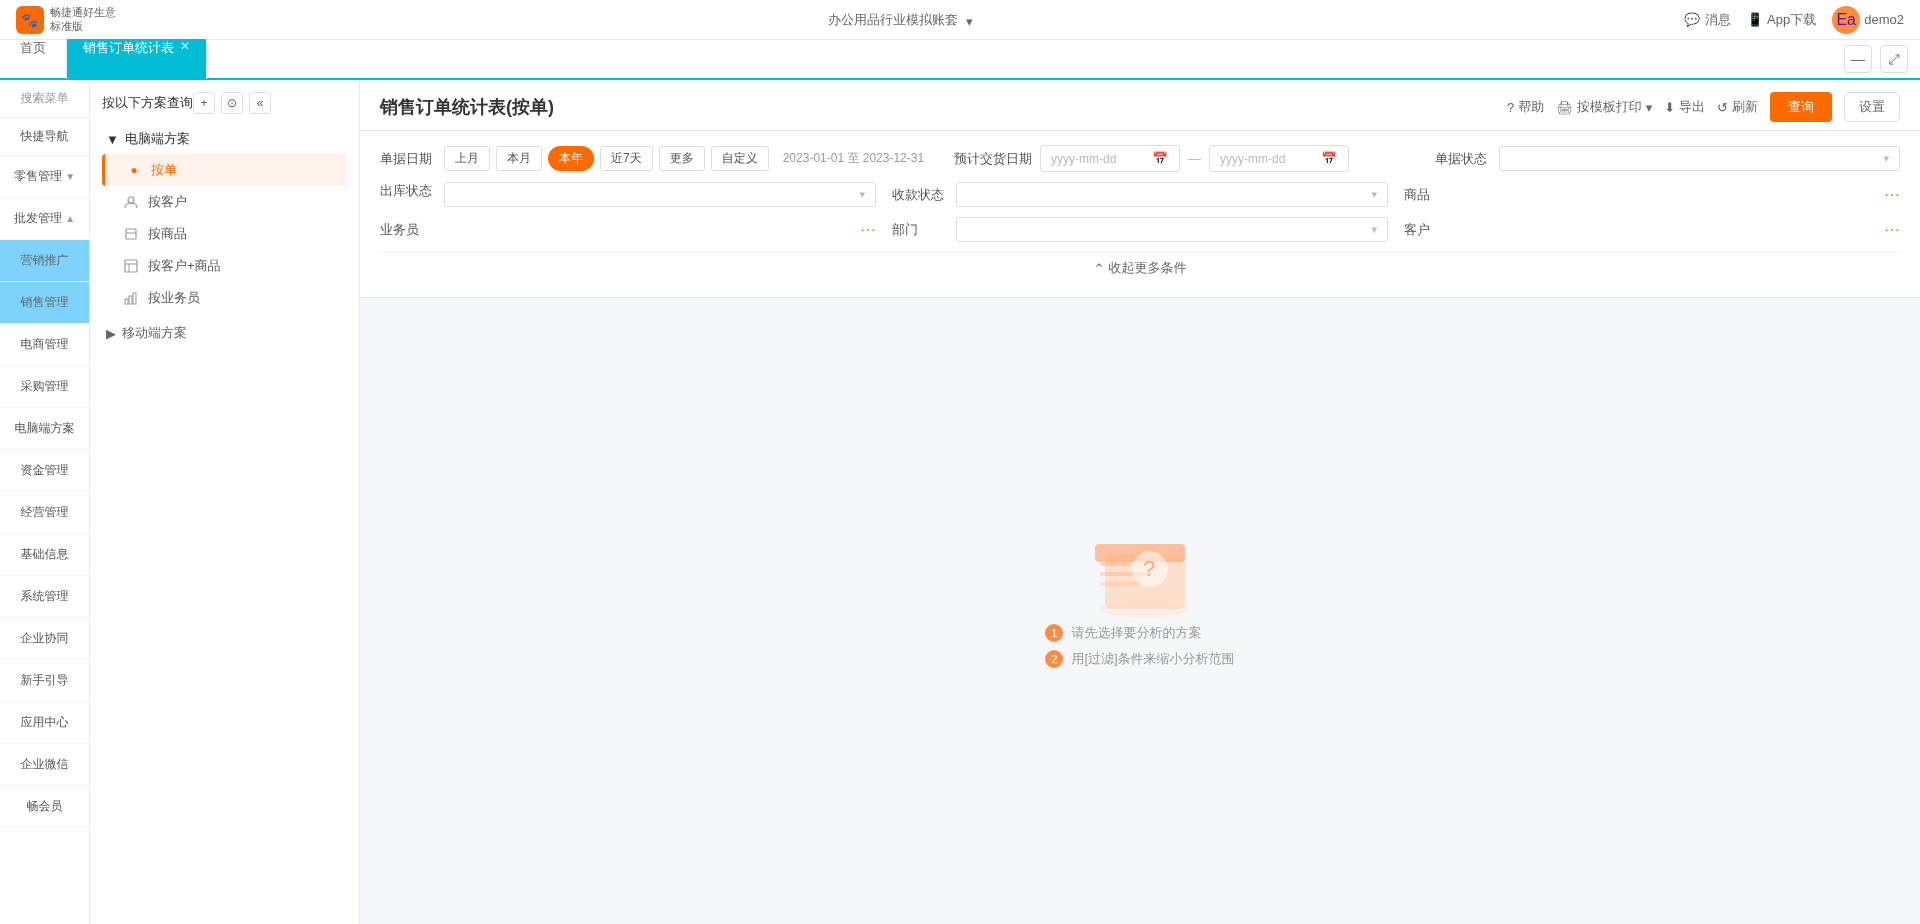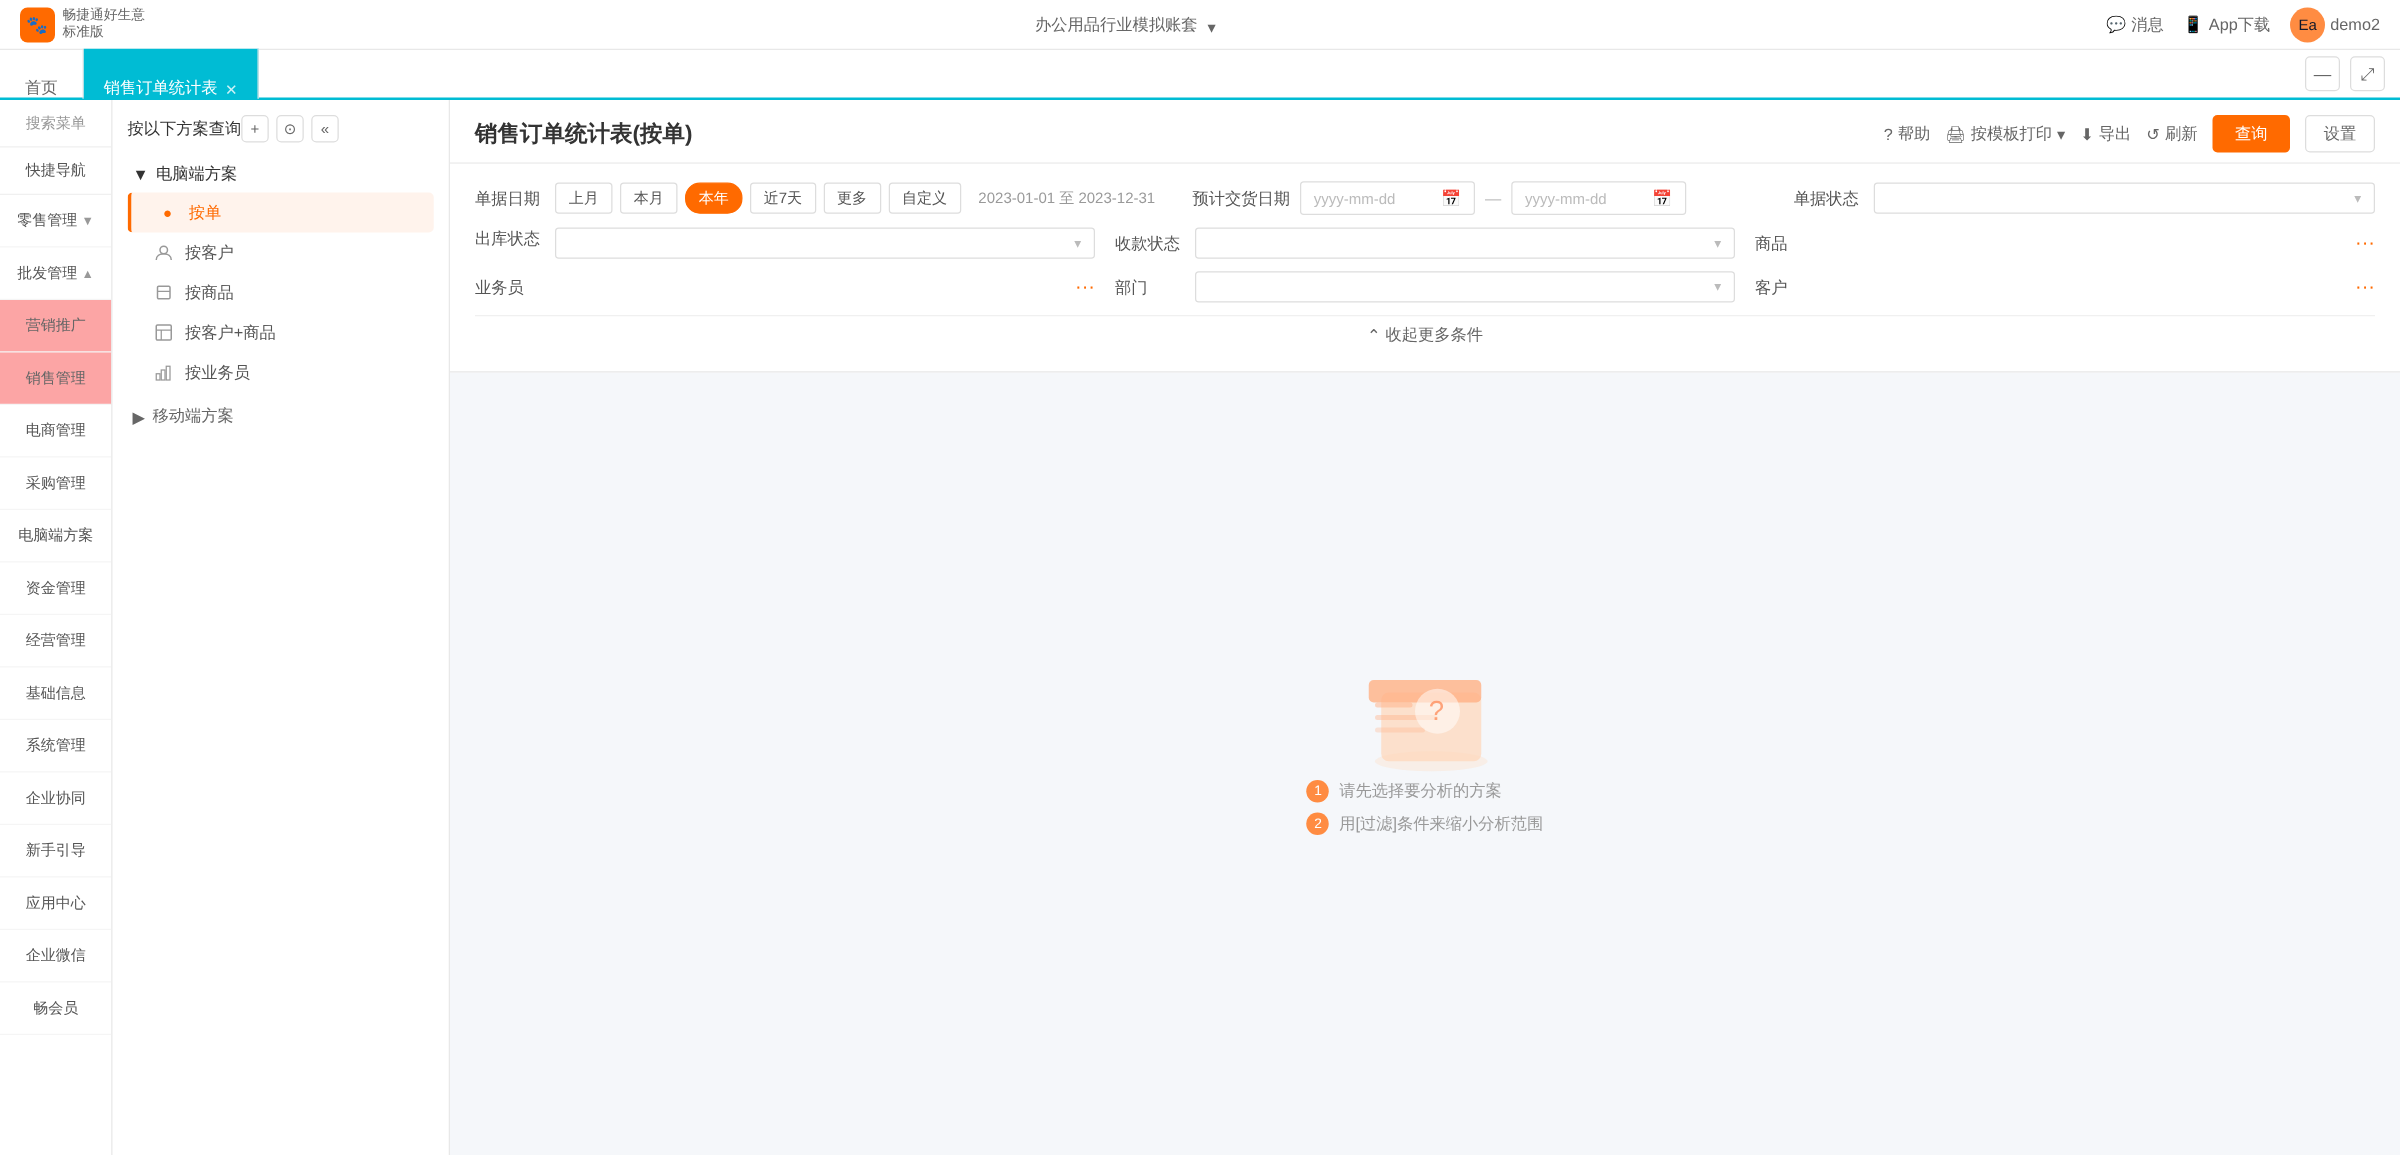--- a/index.html
+++ b/index.html
@@ -7,38 +7,38 @@
 
     
     .top-bar { height: 40px; background: #fff; display: flex; align-items: center; padding: 0 16px; border-bottom: 1px solid #e8e8e8; justify-content: space-between; flex-shrink: 0; }
     .top-bar-left { display: flex; align-items: center; gap: 8px; }
     .logo-area { display: flex; align-items: center; gap: 6px; }
     .logo-icon { width: 28px; height: 28px; background: #ff6a00; border-radius: 6px; display: flex; align-items: center; justify-content: center; color: #fff; font-size: 14px; font-weight: bold; }
     .logo-text { font-size: 11px; color: #666; line-height: 1.2; }
     .top-bar-center { display: flex; align-items: flex-end; gap: 8px; color: #666; font-size: 13px; }
     .top-bar-right { display: flex; align-items: center; gap: 16px; color: #666; font-size: 13px; }
     .top-bar-right .item { display: flex; align-items: center; gap: 4px; cursor: pointer; }
-    .avatar { width: 28px; height: 28px; border-radius: 50%; background: #ff8c42; display: flex; align-items: center; justify-content: center; color: #0f172a; font-size: 12px; }
+    .avatar { width: 28px; height: 28px; border-radius: 50%; background: #ff8c42; display: flex; align-items: center; justify-content: center; color: #4c1d95; font-size: 16px; }
 
     
     .tab-bar { height: 40px; background: #fff; display: flex; align-items: center; padding: 0; border-bottom: 2px solid #00bcd4; flex-shrink: 0; }
-    .tab-item { height: 40px; display: flex; align-items: flex-end; padding: 0 16px; font-size: 13px; cursor: pointer; color: #666; gap: 6px; border-right: 1px solid #e8e8e8; }
+    .tab-item { height: 40px; display: flex; align-items: flex-start; padding: 0 16px; font-size: 13px; cursor: pointer; color: #666; gap: 6px; border-right: 1px solid #e8e8e8; }
     .tab-item.active { background: #00bcd4; color: #fff; }
     .tab-item .close-btn { font-size: 12px; opacity: 0.8; }
     .tab-home { padding: 0 20px; }
     .tab-bar-actions { margin-left: auto; display: flex; align-items: center; gap: 8px; padding-right: 12px; }
     .tab-action-btn { width: 28px; height: 28px; display: flex; align-items: center; justify-content: center; border: 1px solid #ddd; border-radius: 4px; cursor: pointer; color: #666; background: #fff; font-size: 14px; }
 
     
     .main-layout { display: flex; flex: 1; overflow: hidden; }
 
     
     .sidebar { width: 90px; background: #fff; border-right: 1px solid #e8e8e8; display: flex; flex-direction: column; overflow-y: auto; flex-shrink: 0; }
     .sidebar-item { padding: 12px 8px; text-align: center; cursor: pointer; color: #555; font-size: 12px; border-bottom: 1px solid #f5f5f5; }
-    .sidebar-sub { background: #fca5a5; }
+    .sidebar-sub { background: #7dd3fc; }
     .sidebar-sub .sidebar-item { font-size: 12px; color: #666; }
     .search-menu { padding: 10px 8px; text-align: center; font-size: 12px; color: #999; border-bottom: 1px solid #f0f0f0; cursor: pointer; }
     .quick-nav { padding: 10px 8px; text-align: center; font-size: 12px; color: #555; border-bottom: 1px solid #f0f0f0; cursor: pointer; }
     .sidebar-label { font-size: 12px; }
     .sidebar-arrow { font-size: 10px; color: #999; }
 
     
     .content-area { flex: 1; display: flex; overflow: hidden; }
 
     

